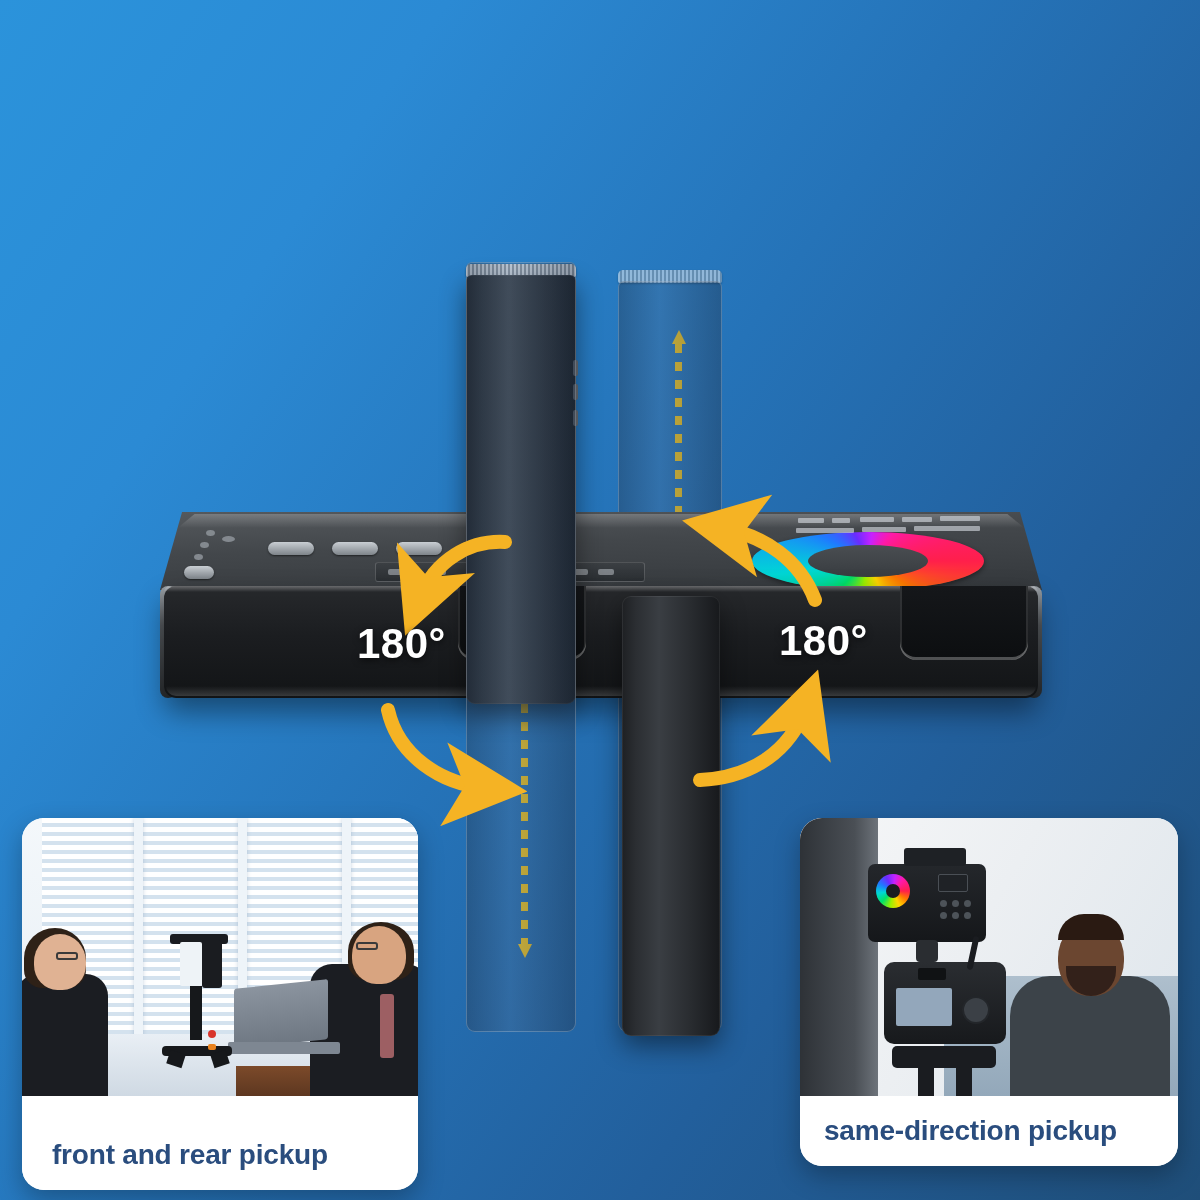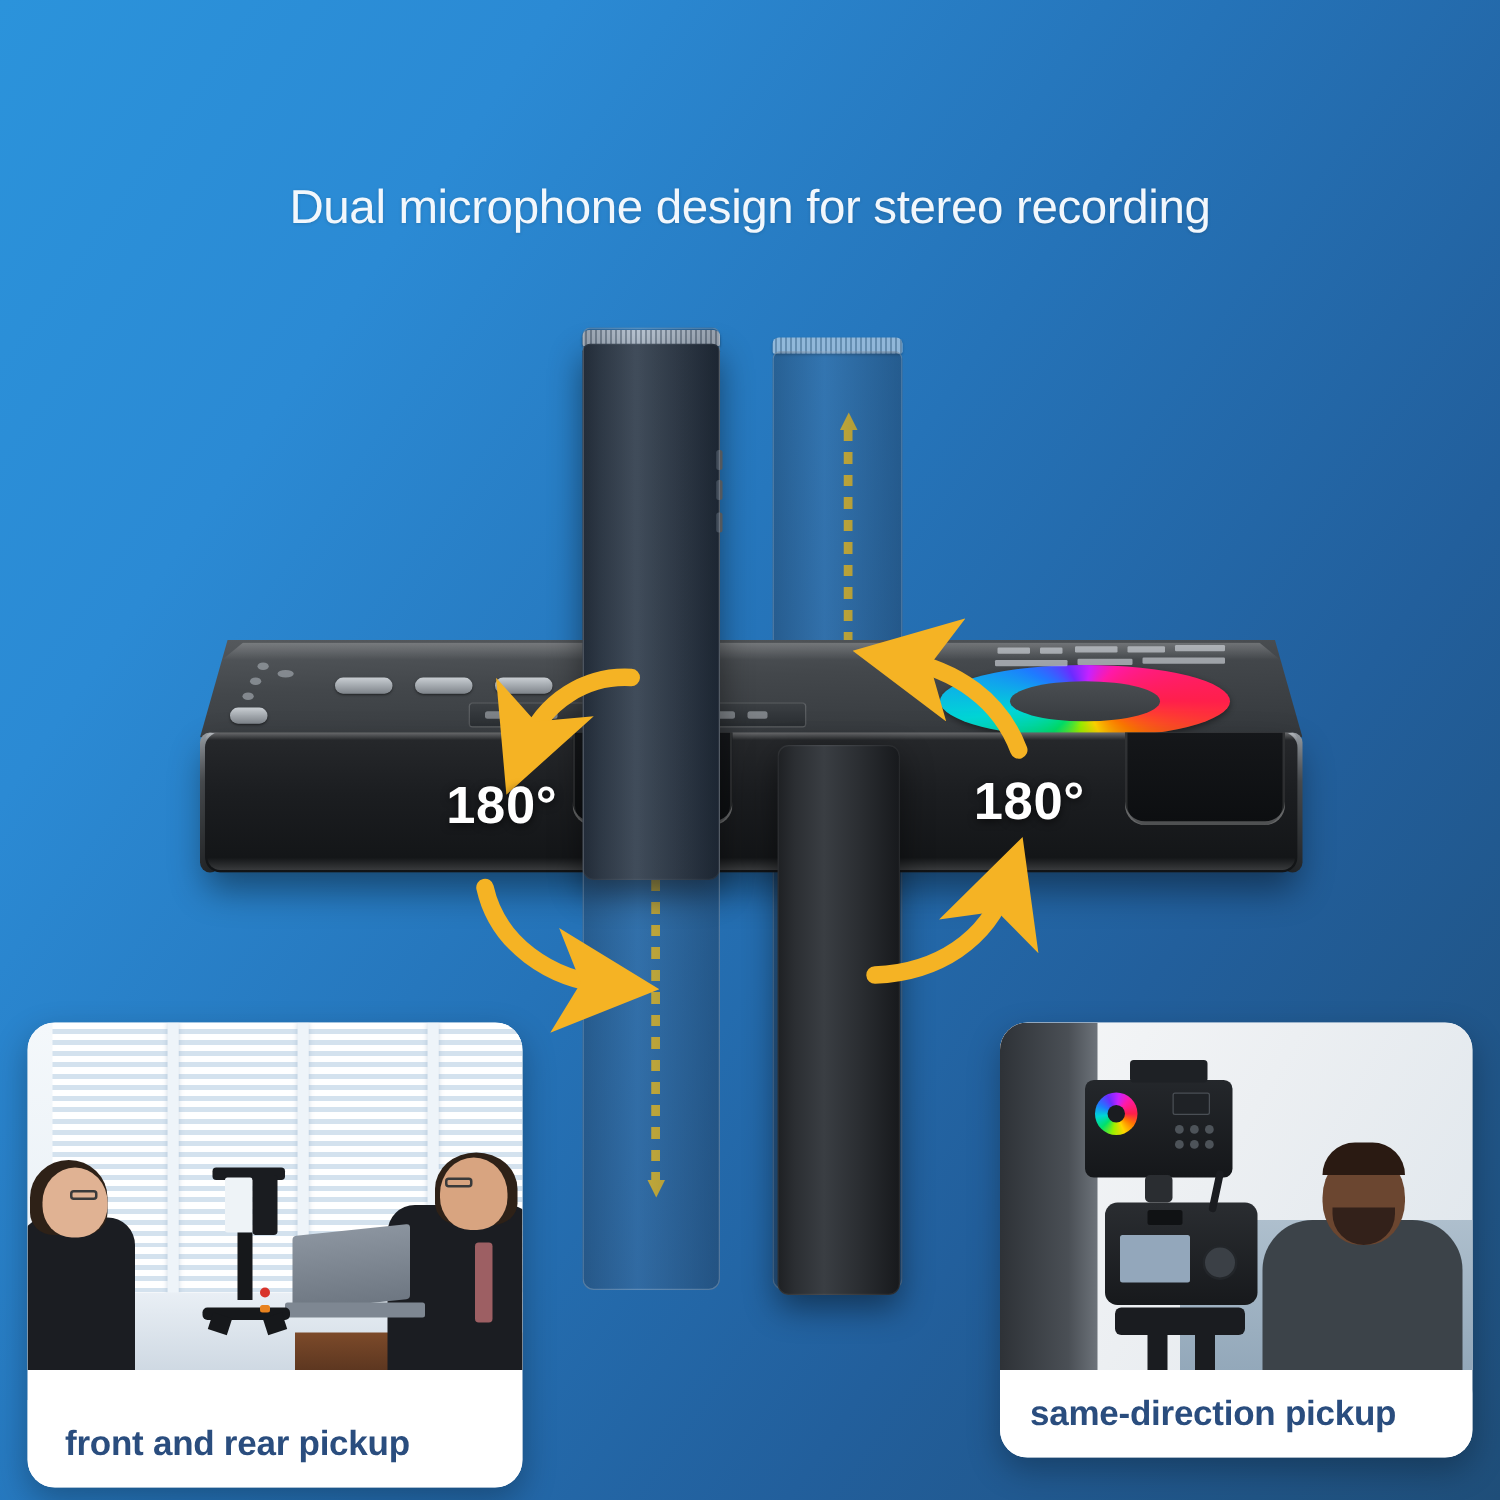--- a/index.html
+++ b/index.html
@@ -260,21 +260,20 @@
   .lp-wheel::after{ content:""; position:absolute; inset:28%; border-radius:50%; background:#1a1c20; }
   .lp-screen{ position:absolute; background:#1f2226; border:1px solid #4a4f55; border-radius:2px; }
   .lp-btn{ position:absolute; width:7px; height:7px; border-radius:50%; background:#4d5359; }
   .tri-leg{ position:absolute; background:#1a1c20; }
 </style>
 </head>
 <body>
 
 <div id="stage">
 
-  <div class="subtitle">Dual microphone design for stereo recording</div>
 
   <div id="scene">
 
     <div class="mic ghost" style="left:618px; top:270px; width:104px; height:762px; z-index:2;">
       <div class="grille"></div>
       <div class="shell"></div>
     </div>
 
     <div class="panel" style="z-index:3;">
       <div class="panel-top">

